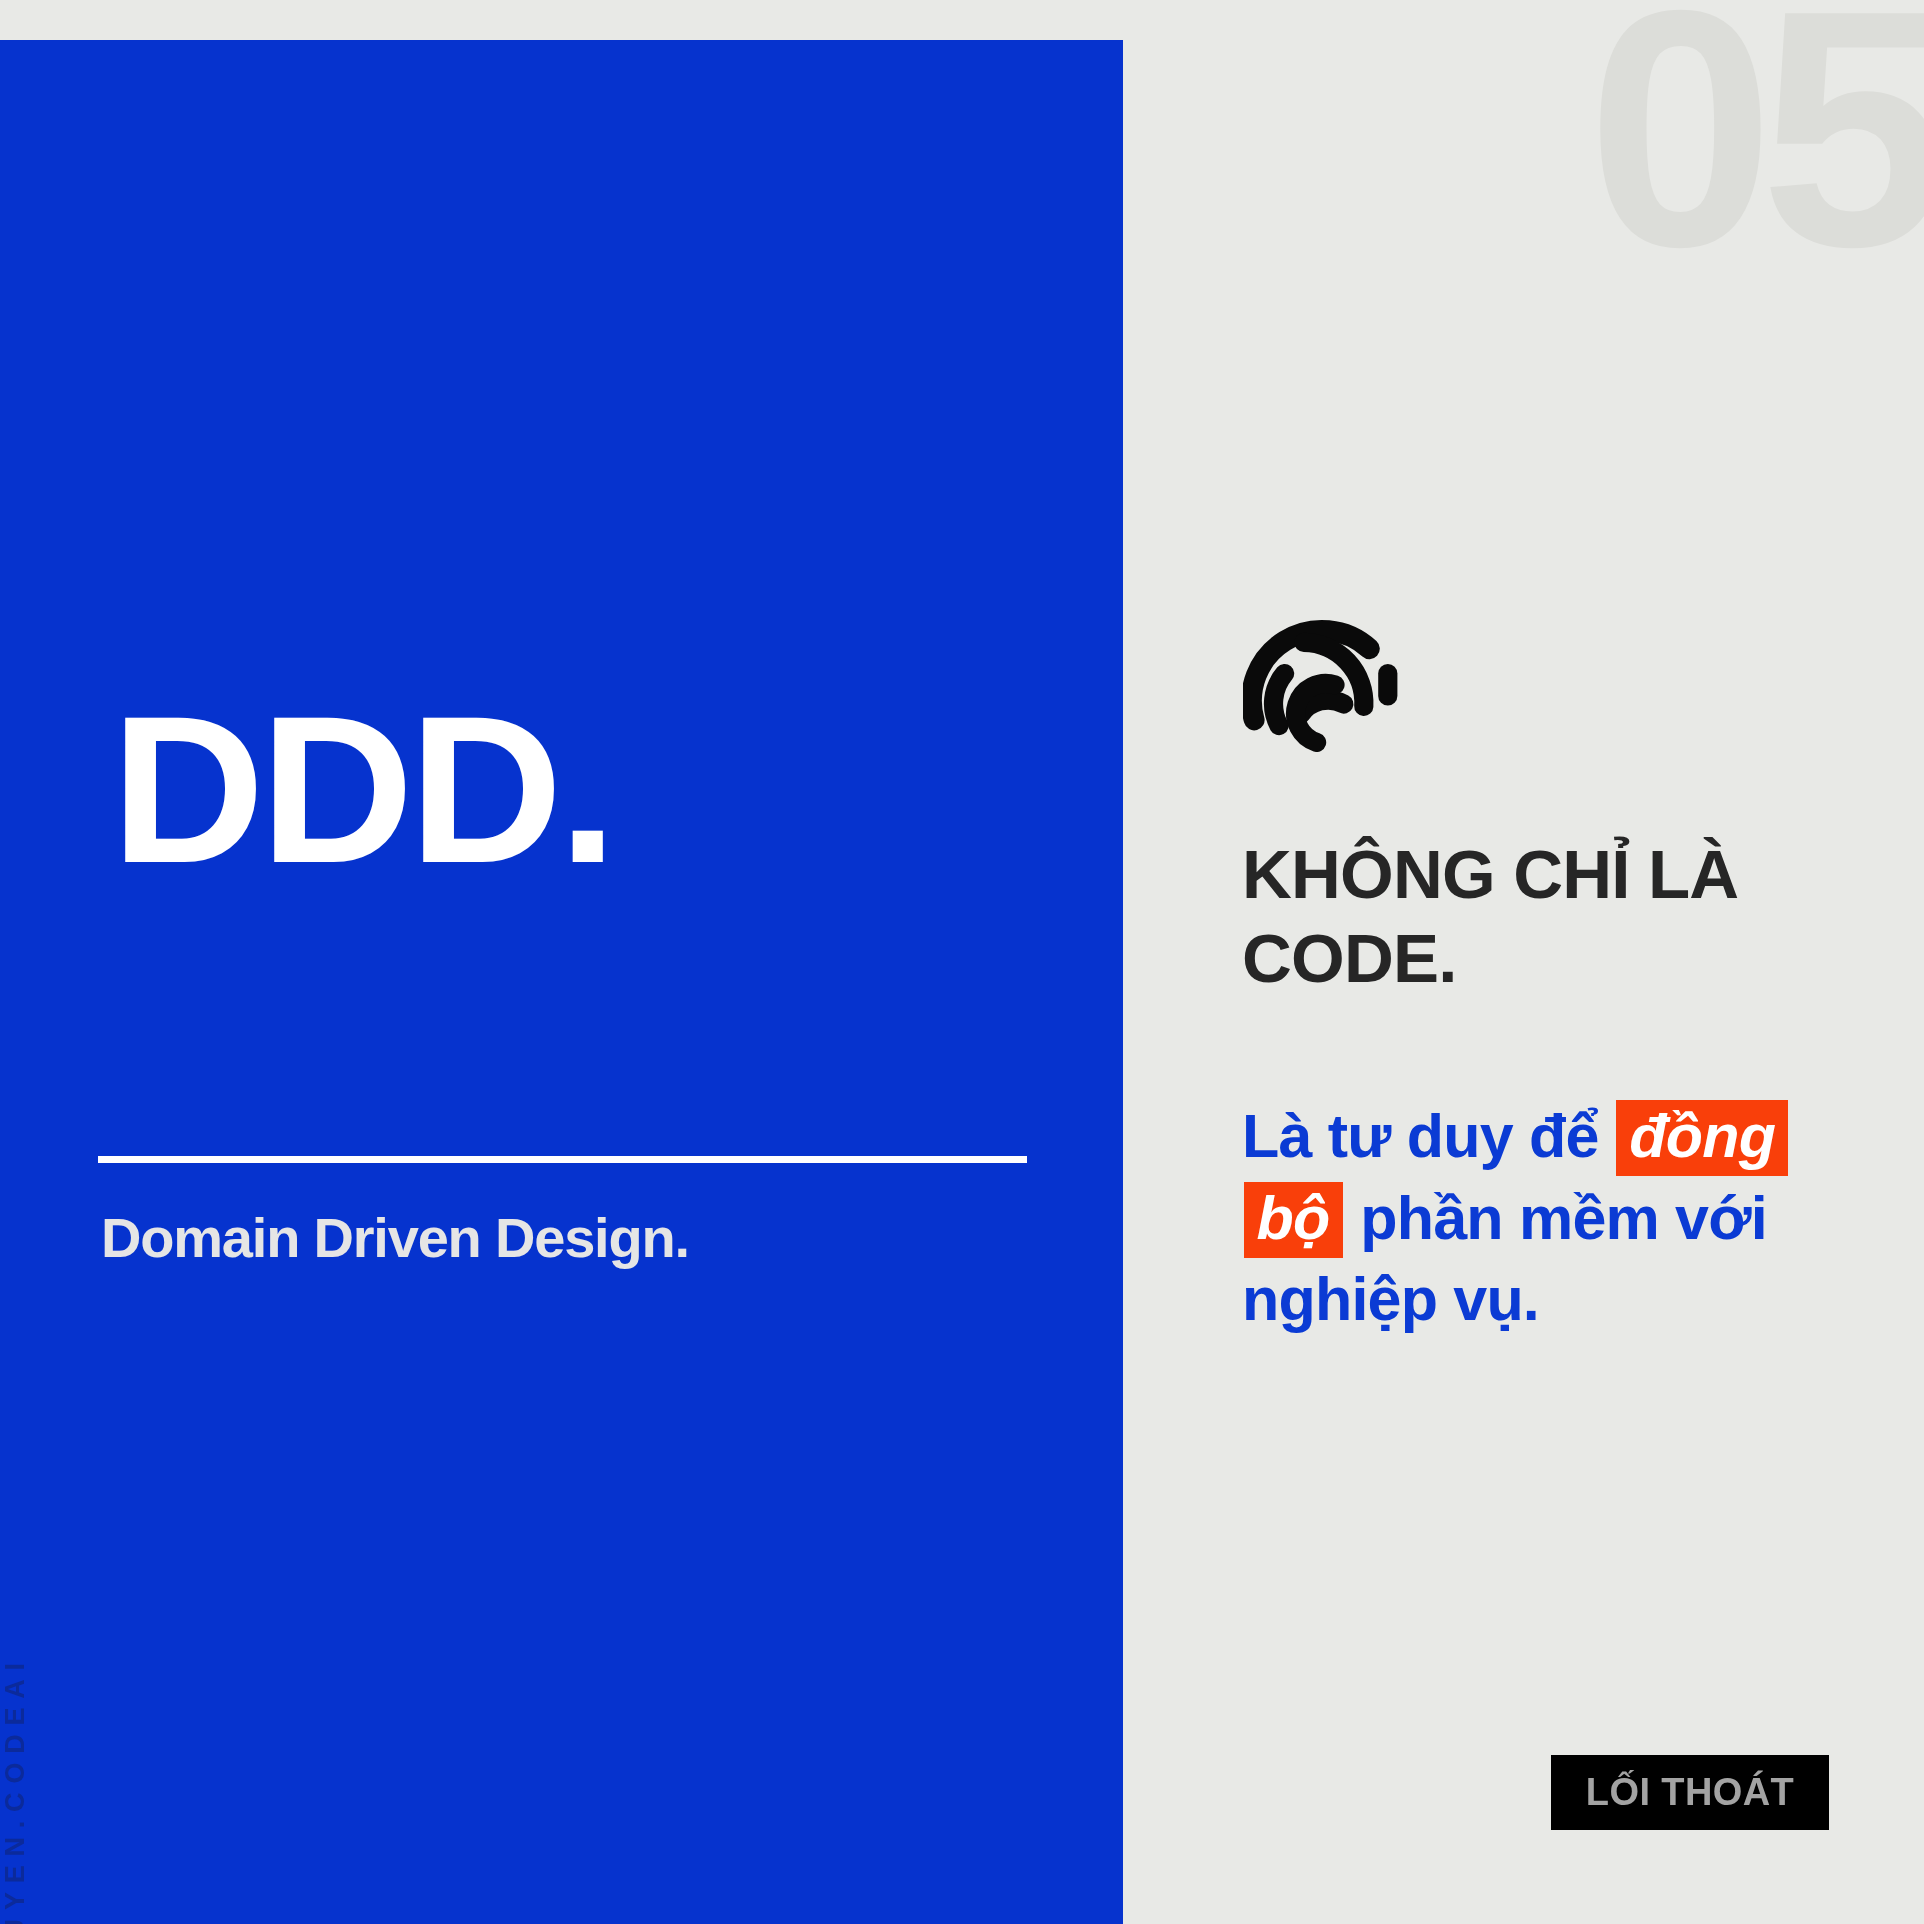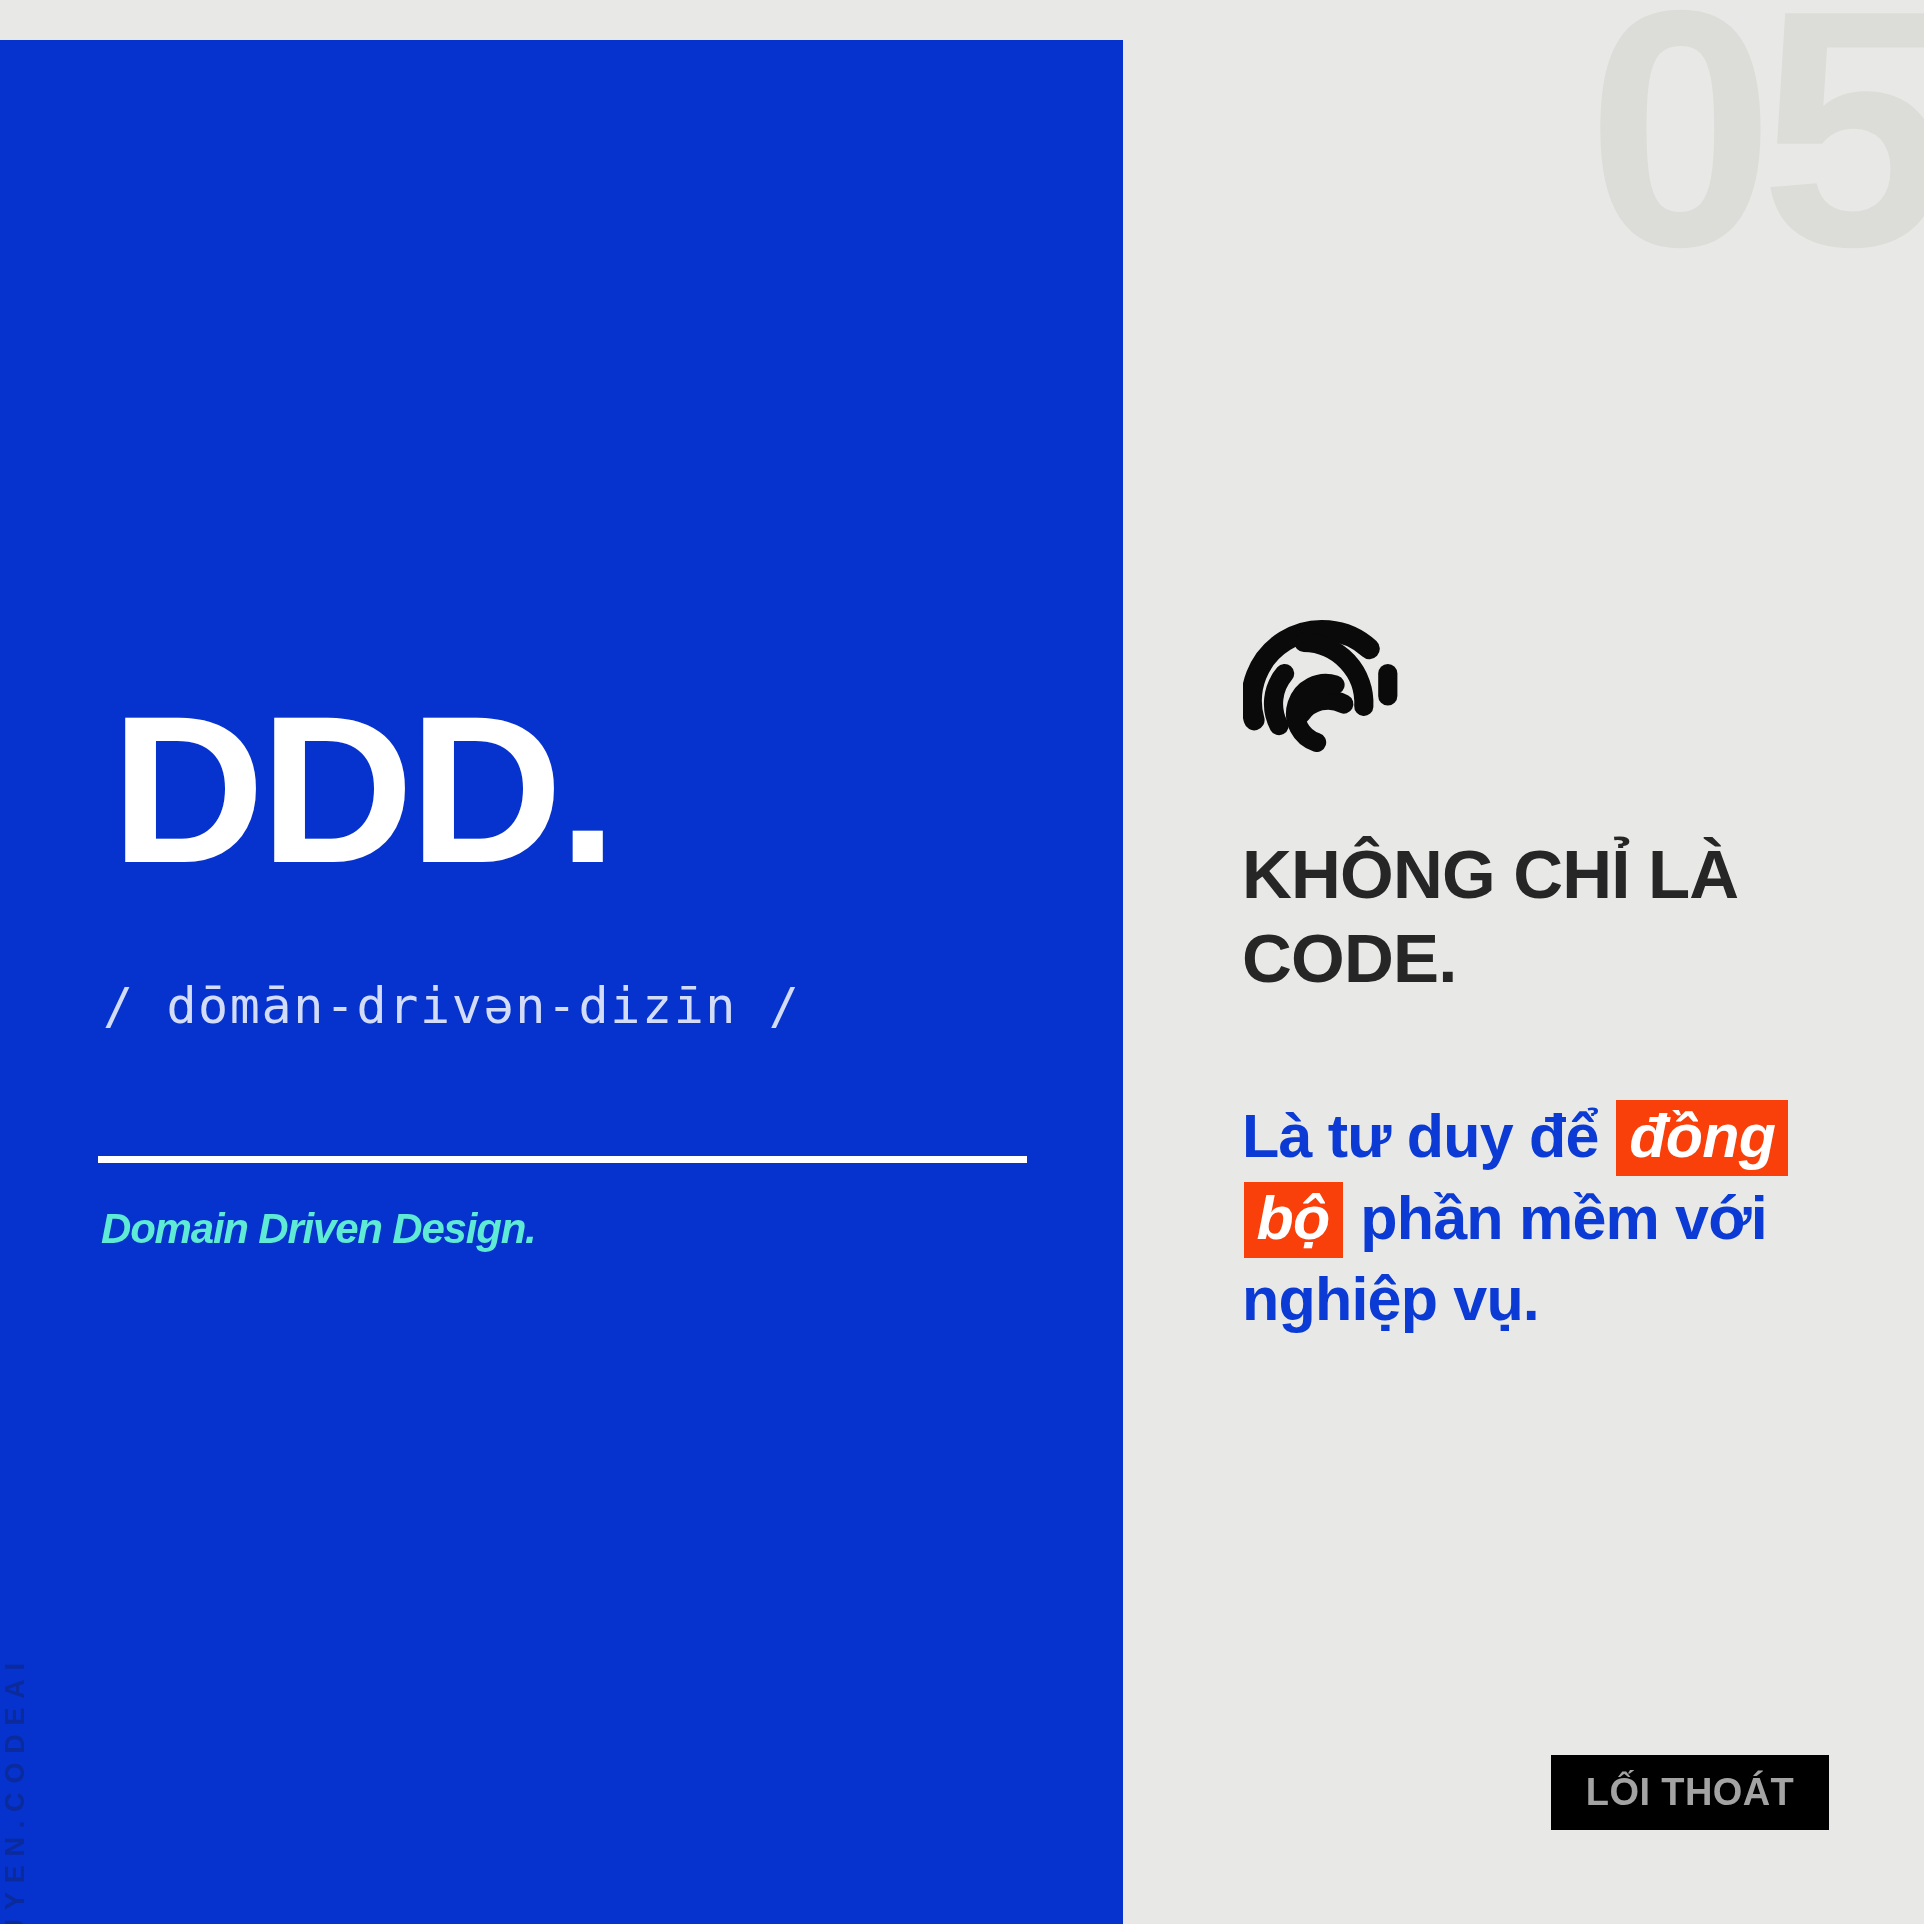--- a/index.html
+++ b/index.html
@@ -57,26 +57,25 @@
     top:1116px;
     width:929px;
     height:7.2px;
     background:#FFFFFF;
   }
 
   #subtitle {
     position:absolute;
     left:101px;
     top:1165px;
-    font-size:42px;
+    font-size:56px;
     font-weight:700;
     letter-spacing:-1.2px;
-    color:#5eead4;
-    white-space:nowrap;
-    font-style:italic;
+    color:#e5e5e5;
+    white-space:nowrap;
   }
 
   #watermark {
     position:absolute;
     left:30.5px;
     bottom:-8px;
     width:64px;
     height:337px;
   }
   #watermark span {
@@ -177,21 +176,20 @@
 </style>
 </head>
 <body>
 
 <div id="card">
 
   <div id="left-panel">
 
     <div id="ddd-title">DDD.</div>
 
-    <div id="phonetic">/ dōmān-drivən-dizīn /</div>
 
     <div id="divider-rule"></div>
 
     <div id="subtitle">Domain Driven Design.</div>
 
     <div id="watermark">
       <span>GUYEN.CODEAI</span>
     </div>
   </div>
 

